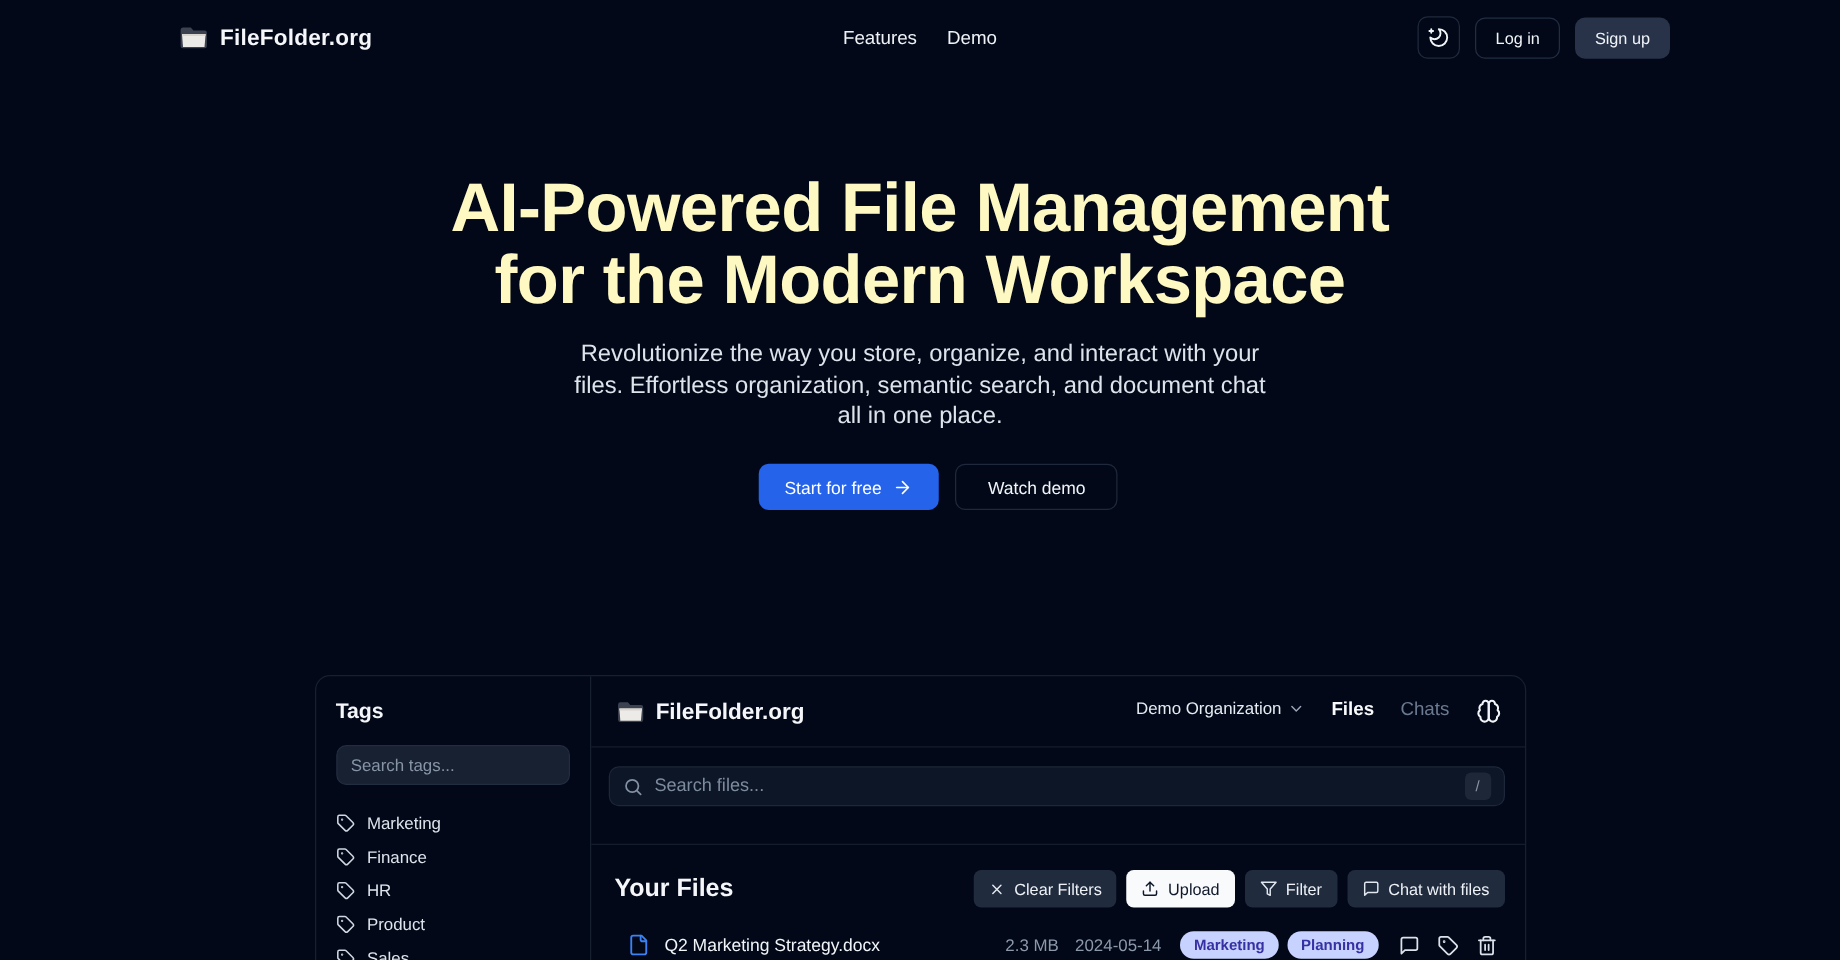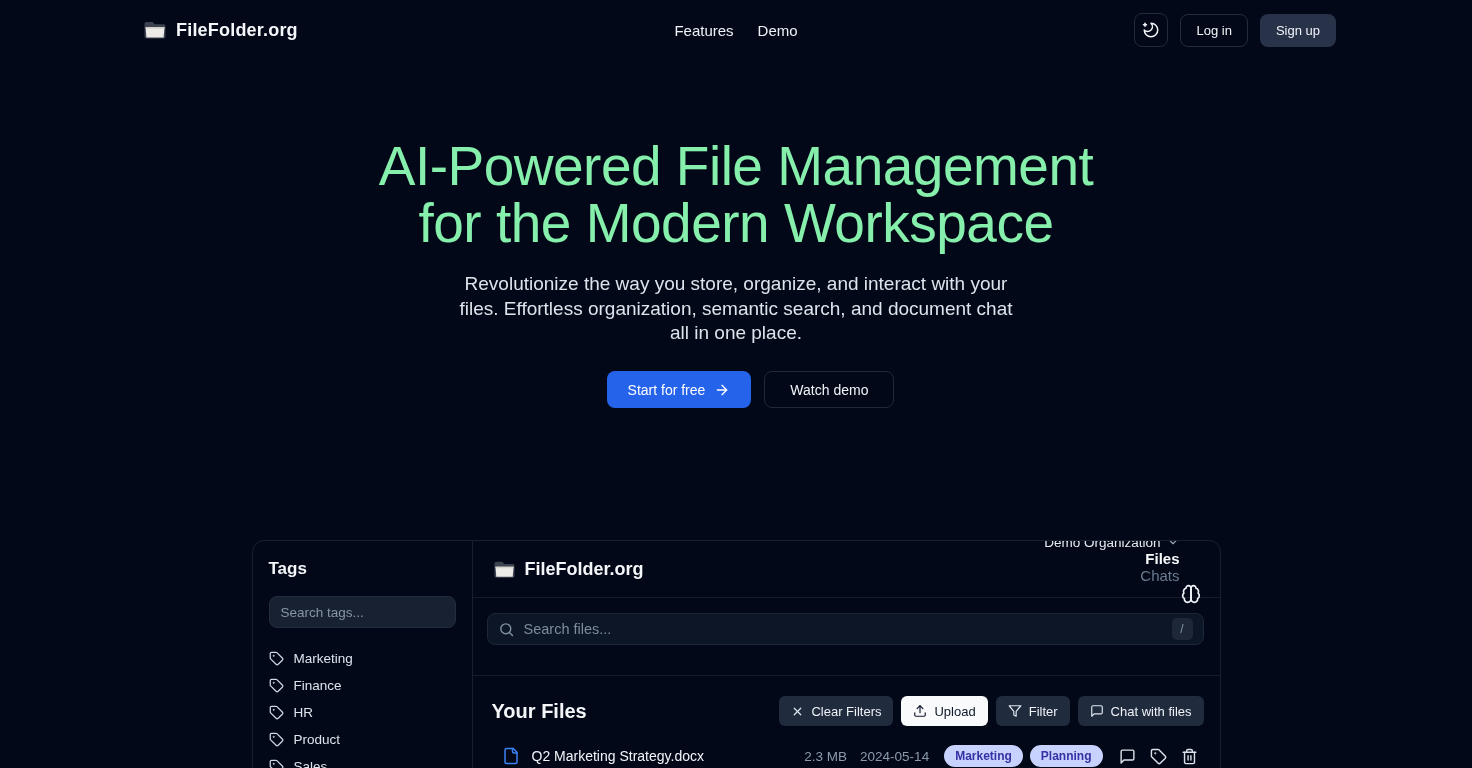--- a/index.html
+++ b/index.html
@@ -40,22 +40,22 @@
   .btn-secondary {
     border:none; background:#28334a; color:#f1f5f9;
     font-size:13px; padding:9px 16px; border-radius:8px; cursor:pointer;
     font-family:inherit;
   }
 
   
   .hero { text-align:center; }
   .hero h1 {
     margin-top:78px;
-    font-size:55px; font-weight:400; line-height:1.04;
-    color:#86efac; letter-spacing:-0.5px;
+    font-size:55px; font-weight:700; line-height:1.04;
+    color:#fef9c3; letter-spacing:-0.5px;
   }
   .hero p {
     margin:20px auto 0; width:568px;
     font-size:19px; line-height:1.28; color:#dde4ec; font-weight:400;
   }
   .cta-row { margin-top:26px; display:flex; justify-content:center; gap:13px;padding-left:29px; }
   .btn-primary {
     display:flex; align-items:center; gap:9px;
     background:#2563eb; color:#fff; border:none; border-radius:8px;
     font-size:14px; font-weight:500; padding:0 21px; height:37px; cursor:pointer;
@@ -94,21 +94,21 @@
   .tag-item svg { color:#cfd7e2; }
 
   .main { flex:1; display:flex; flex-direction:column; }
   .app-header {
     height:57px; flex:0 0 57px;
     display:flex; align-items:center; justify-content:space-between;
     padding:0 19px 0 20px; border-bottom:1px solid #141d2c;
   }
   .app-brand { display:flex; align-items:center; gap:9px; }
   .app-brand-name { font-size:18px; font-weight:700; color:#f4f6f9; }
-  .app-header-right { display:flex; align-items:flex-end;flex-direction:column; }
+  .app-header-right { display:flex; align-items:flex-start; }
   .org-select {
     display:flex; align-items:center; gap:5px; cursor:pointer;
     font-size:13.5px; color:#e6ebf2; margin-right:21px;
   }
   .org-select svg { color:#9aa7b8; }
   .app-tab { font-size:15px; cursor:pointer; margin-right:21px; }
   .tab-active { color:#f8fafc; font-weight:600; }
   .tab-muted { color:#6b7a90; font-weight:500; }
   .brain-btn { background:none; border:none; color:#f1f5f9; cursor:pointer; padding:0; }
 

